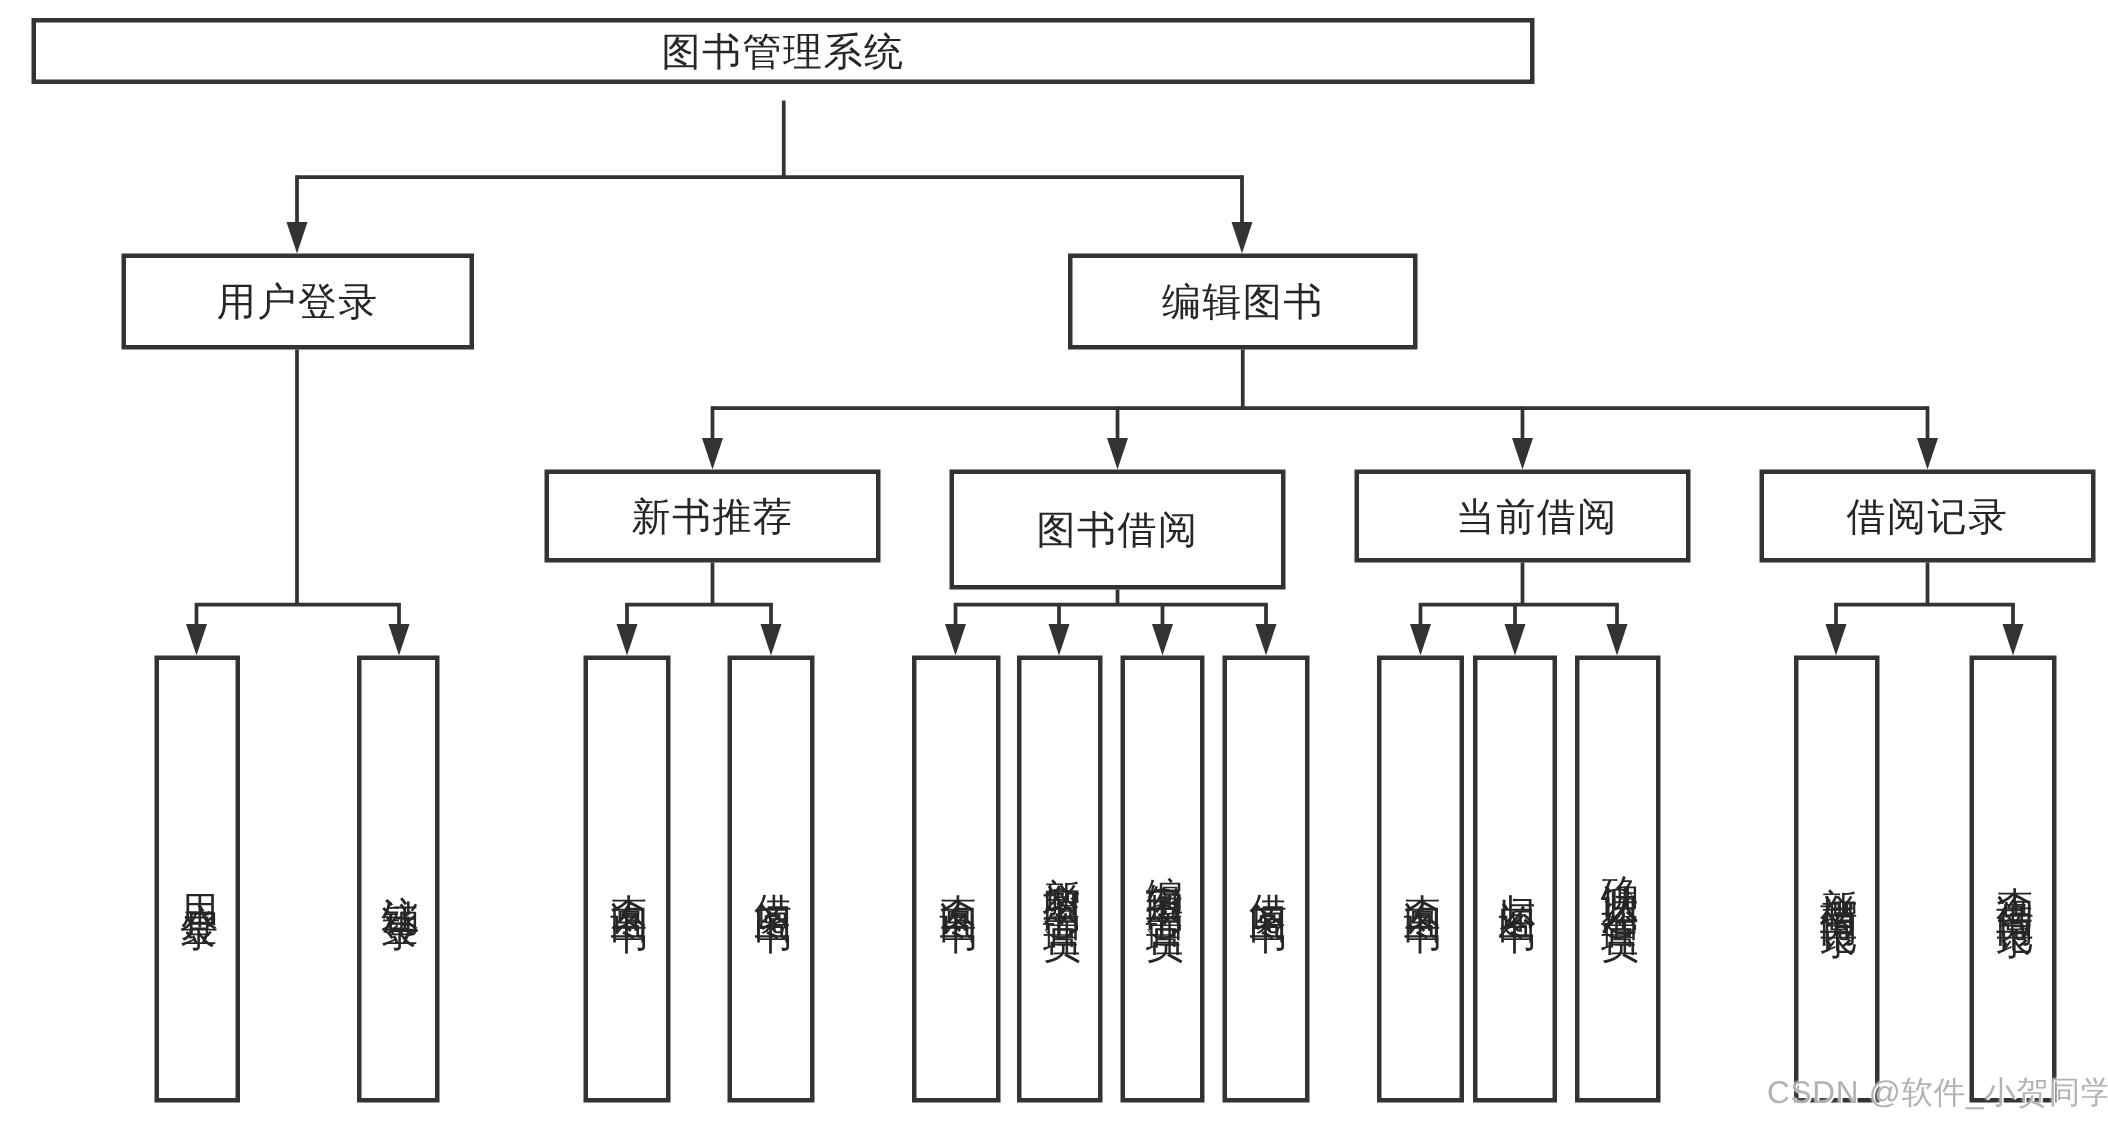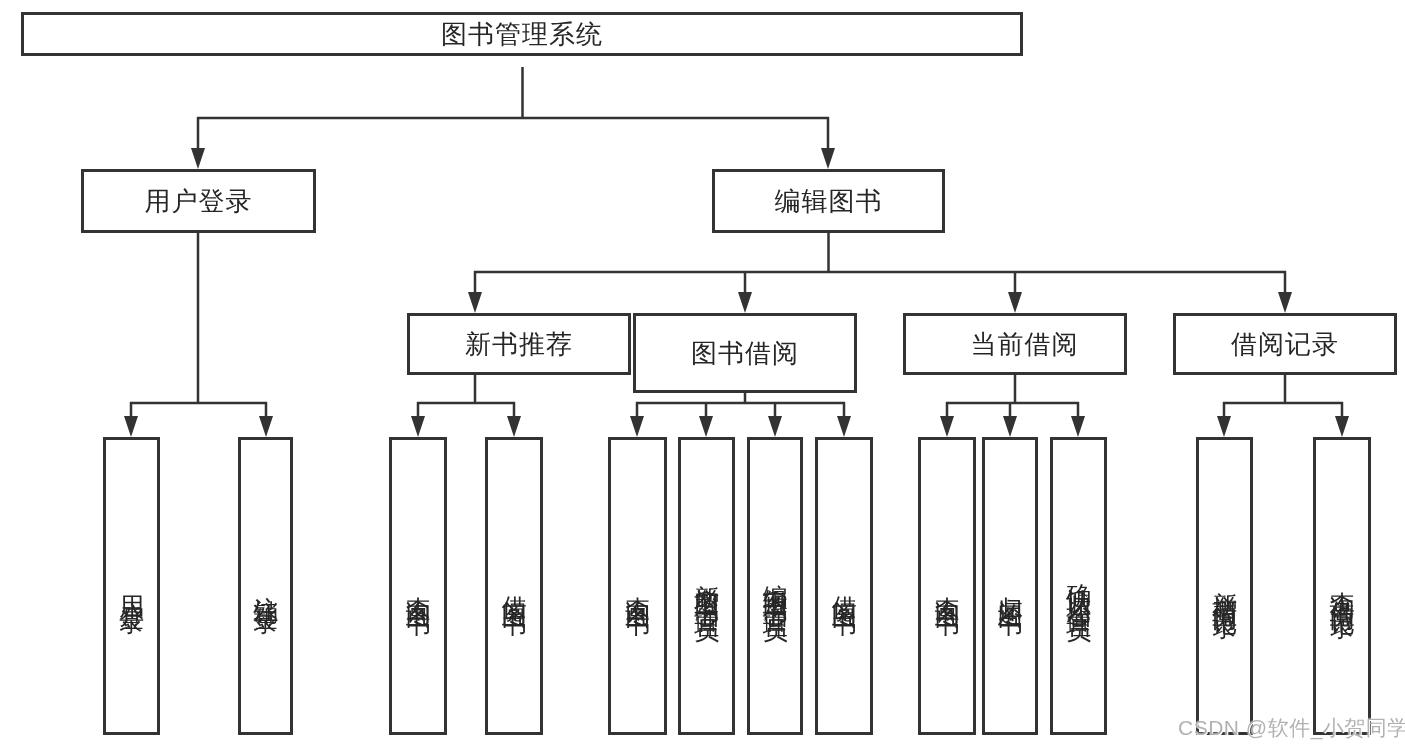--- a/index.html
+++ b/index.html
@@ -121,21 +121,21 @@
     <span class="h-label">图书管理系统</span>
   </div>
 
   <div class="node" style="left:81px; top:169px; width:235px; height:64px;">
     <span class="h-label">用户登录</span>
   </div>
   <div class="node" style="left:712px; top:169px; width:233px; height:64px;">
     <span class="h-label">编辑图书</span>
   </div>
 
-  <div class="node" style="left:363px; top:313px; width:224px; height:62px;margin-left:44px;">
+  <div class="node" style="left:363px; top:313px; width:224px; height:62px;">
     <span class="h-label">新书推荐</span>
   </div>
   <div class="node" style="left:633px; top:313px; width:224px; height:80px;">
     <span class="h-label">图书借阅</span>
   </div>
   <div class="node" style="left:903px; top:313px; width:224px; height:62px;padding-left:19px;">
     <span class="h-label">当前借阅</span>
   </div>
   <div class="node" style="left:1173px; top:313px; width:224px; height:62px;">
     <span class="h-label">借阅记录</span>

